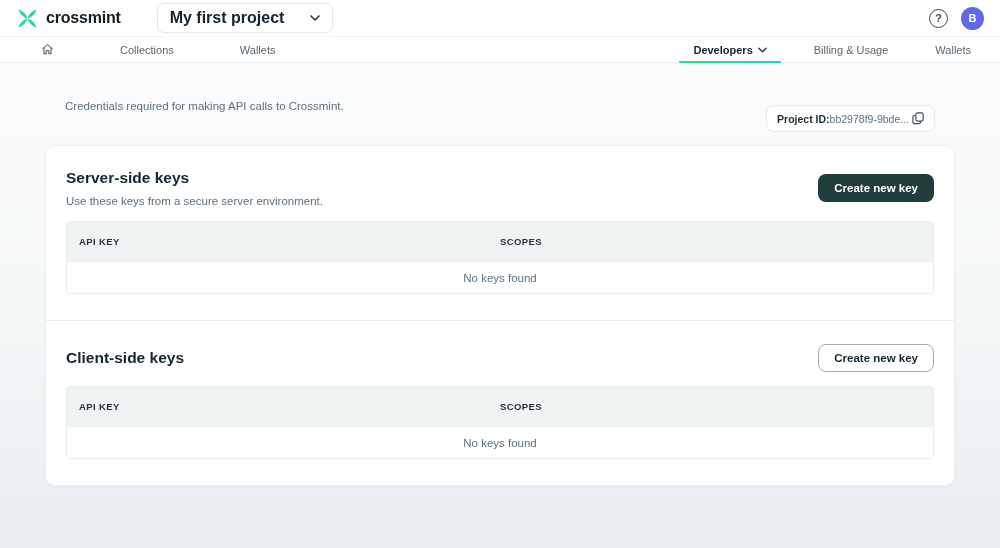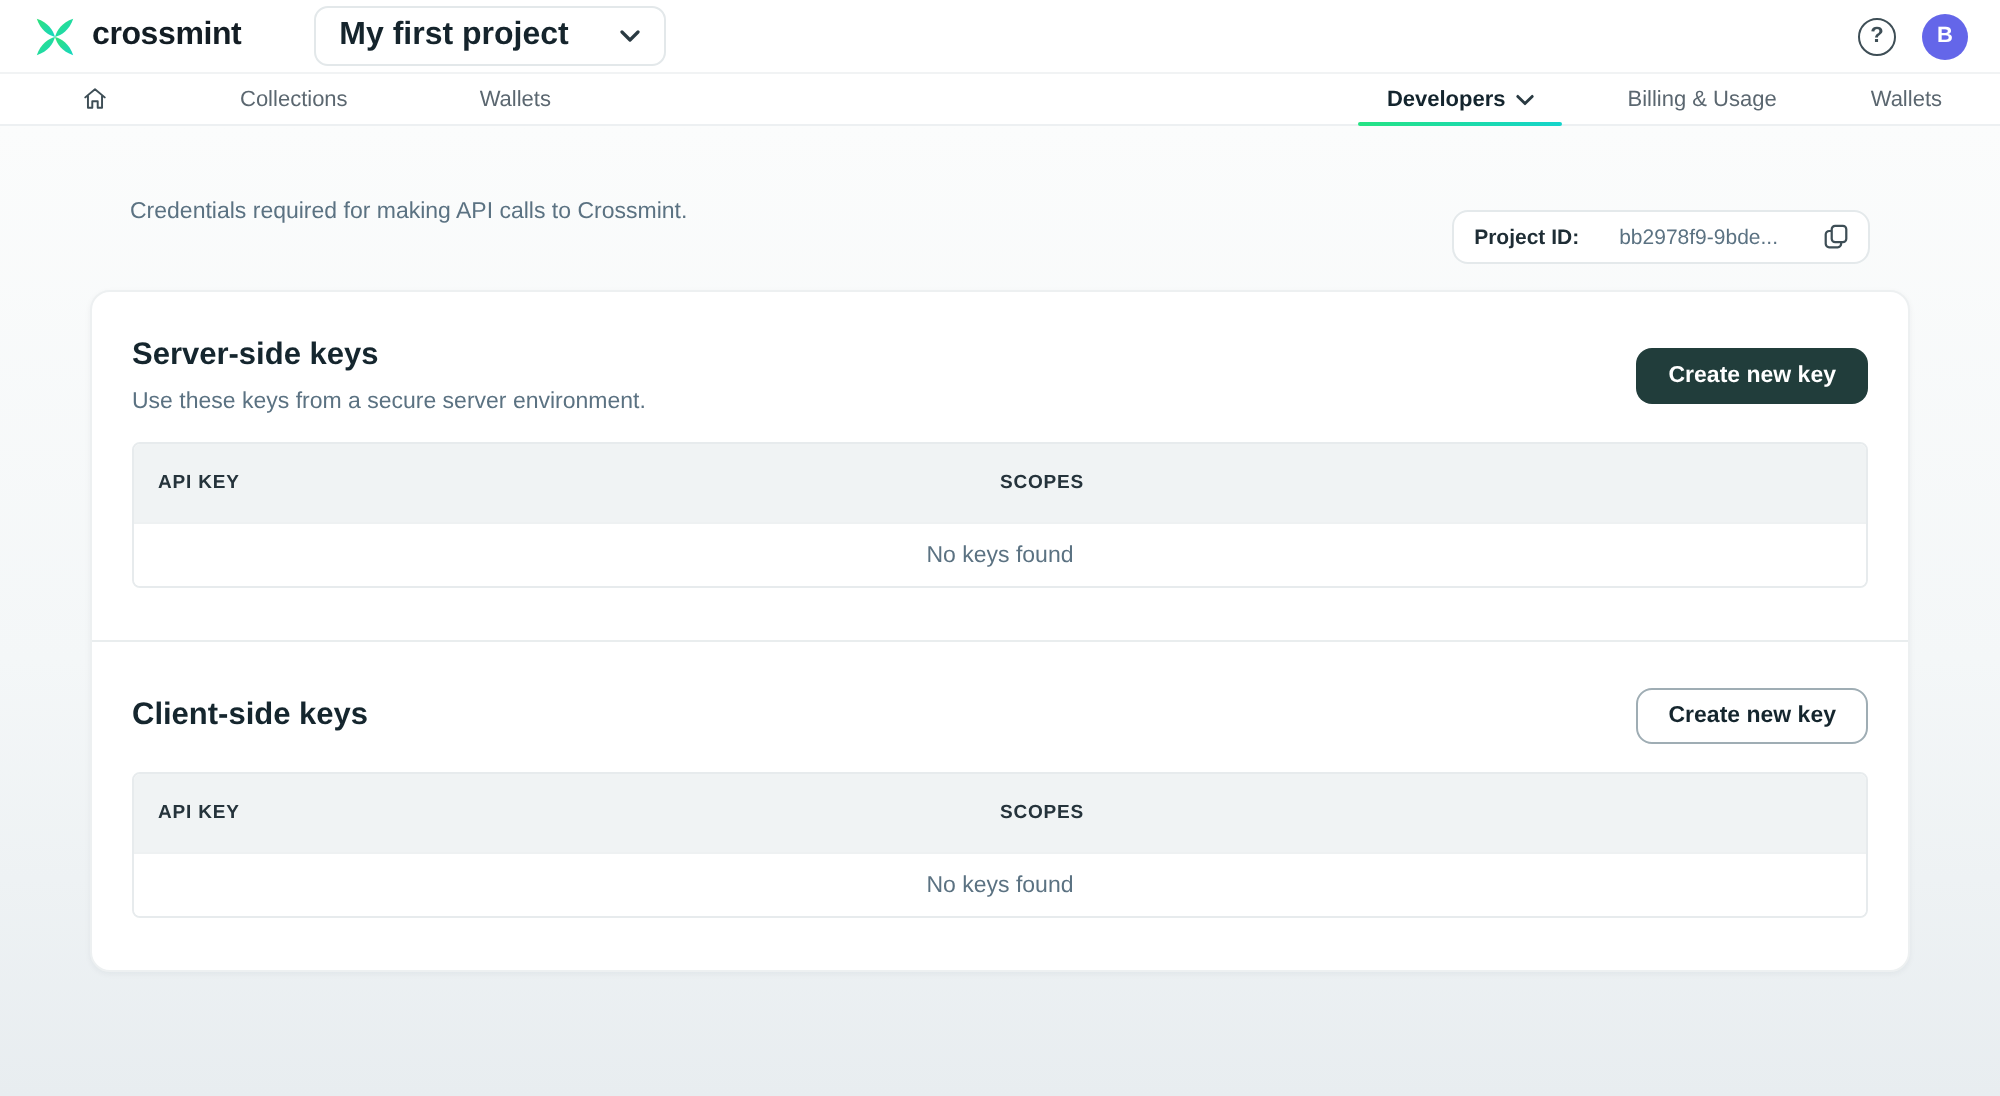--- a/index.html
+++ b/index.html
@@ -56,21 +56,21 @@
   .content {
     height:485px;
     background:linear-gradient(180deg,#fbfcfc 0%,#f4f7f8 55%,#e8edf0 100%);
     padding:17px 45px 0;
   }
   .page-head { display:flex; justify-content:space-between; align-items:flex-start; padding:10px 20px 0; }
   .page-title { font-size:19px; font-weight:700; color:#15262e; letter-spacing:-0.2px; }
   .page-subtitle { font-size:11.5px; color:#5b7282; margin-top:10px; }
   .project-id-badge {
     margin-top:15px; background:#fff; border:1px solid #e4e9eb; border-radius:8px;
-    padding:6px 10px; display:flex; align-items:center; gap:20px; font-size:10.5px;
+    padding:6px 10px; display:flex; align-items:center; gap:0; font-size:10.5px;
   }
   .project-id-badge .pid-label { font-weight:700; color:#1e2d35; }
   .project-id-badge .pid-value { color:#5b7282; }
   .copy-icon { margin-left:3px; cursor:pointer; display:flex; }
 
   
   .card {
     margin-top:13px; background:#fff; border:1px solid #edf0f1; border-radius:10px;
     box-shadow:0 1px 3px rgba(25,45,55,0.05);
   }

